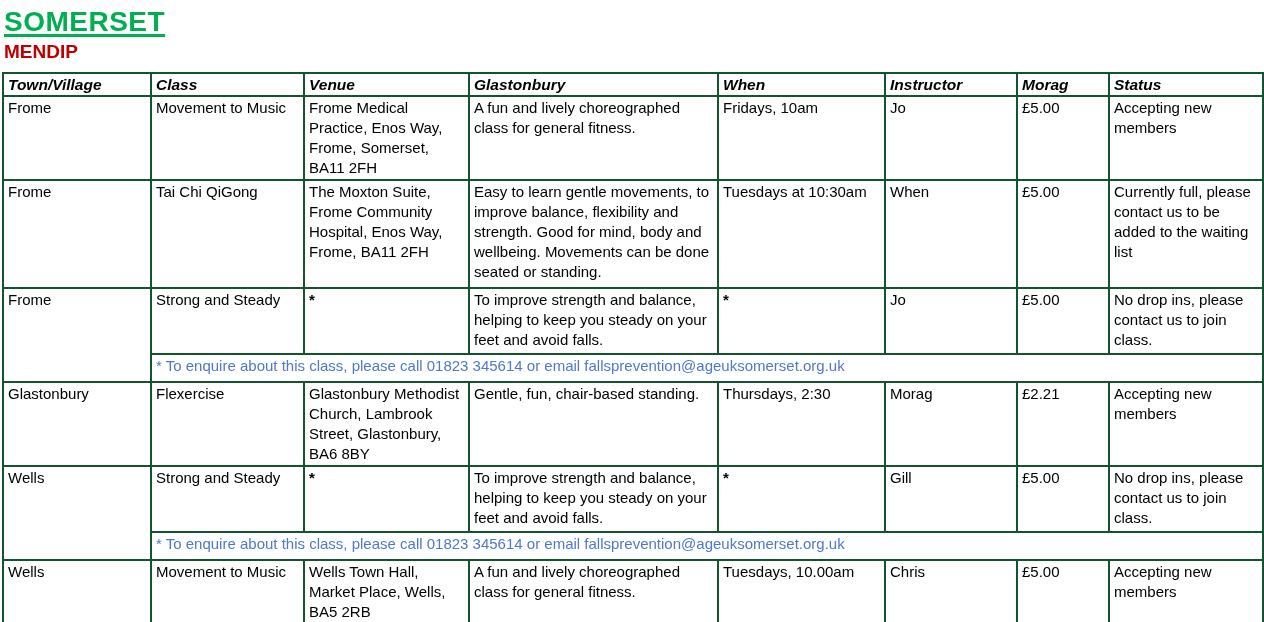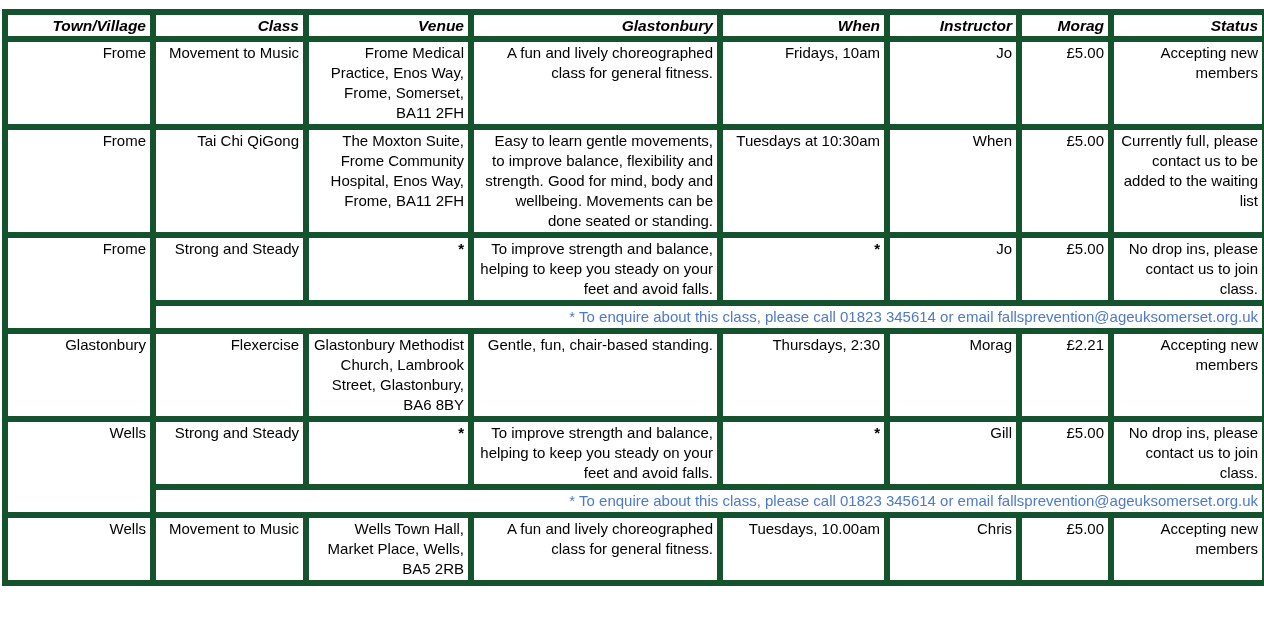--- a/index.html
+++ b/index.html
@@ -30,23 +30,23 @@
     color: #c00000;
   }
   table.schedule {
     border-collapse: collapse;
     table-layout: fixed;
     width: 1260px;
     margin: 9px 0 0 2px;
     border: 2px solid #000;
   }
   table.schedule td, table.schedule th {
-    border: 6px solid #14532d;
+    border: 2px solid #14532d;
     vertical-align: top;
-    text-align: right;
+    text-align: left;
     padding: 1px 4px 1px 4px;
     font-size: 15px;
     line-height: 20px;
     overflow: hidden;
     word-wrap: break-word;
   }
   table.schedule th {
     font-weight: bold;
     font-style: italic;
     font-size: 15.5px;
@@ -62,20 +62,22 @@
     font-size: 15px;
     line-height: 22px;
     padding-top: 3px;
   }
 </style>
 </head>
 <body>
 
 <div class="page">
 
+  <h1 class="page-title">SOMERSET</h1>
+  <div class="page-subtitle">MENDIP</div>
 
   <table class="schedule">
     <colgroup>
       <col style="width:148px">
       <col style="width:153px">
       <col style="width:165px">
       <col style="width:249px">
       <col style="width:167px">
       <col style="width:132px">
       <col style="width:92px">

